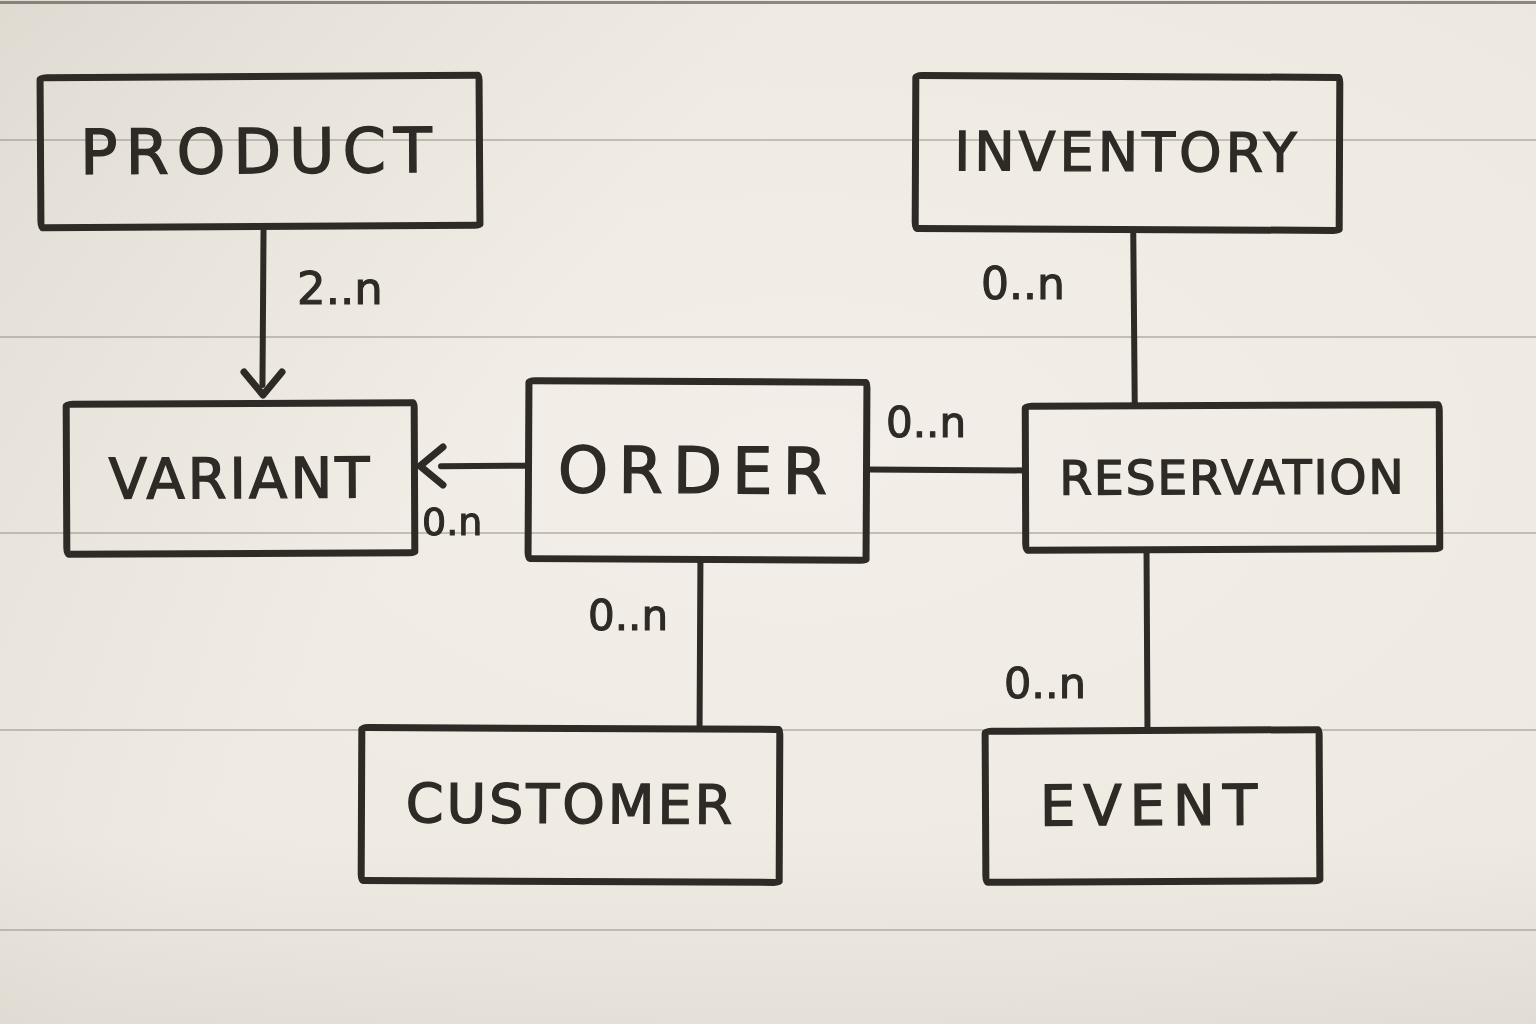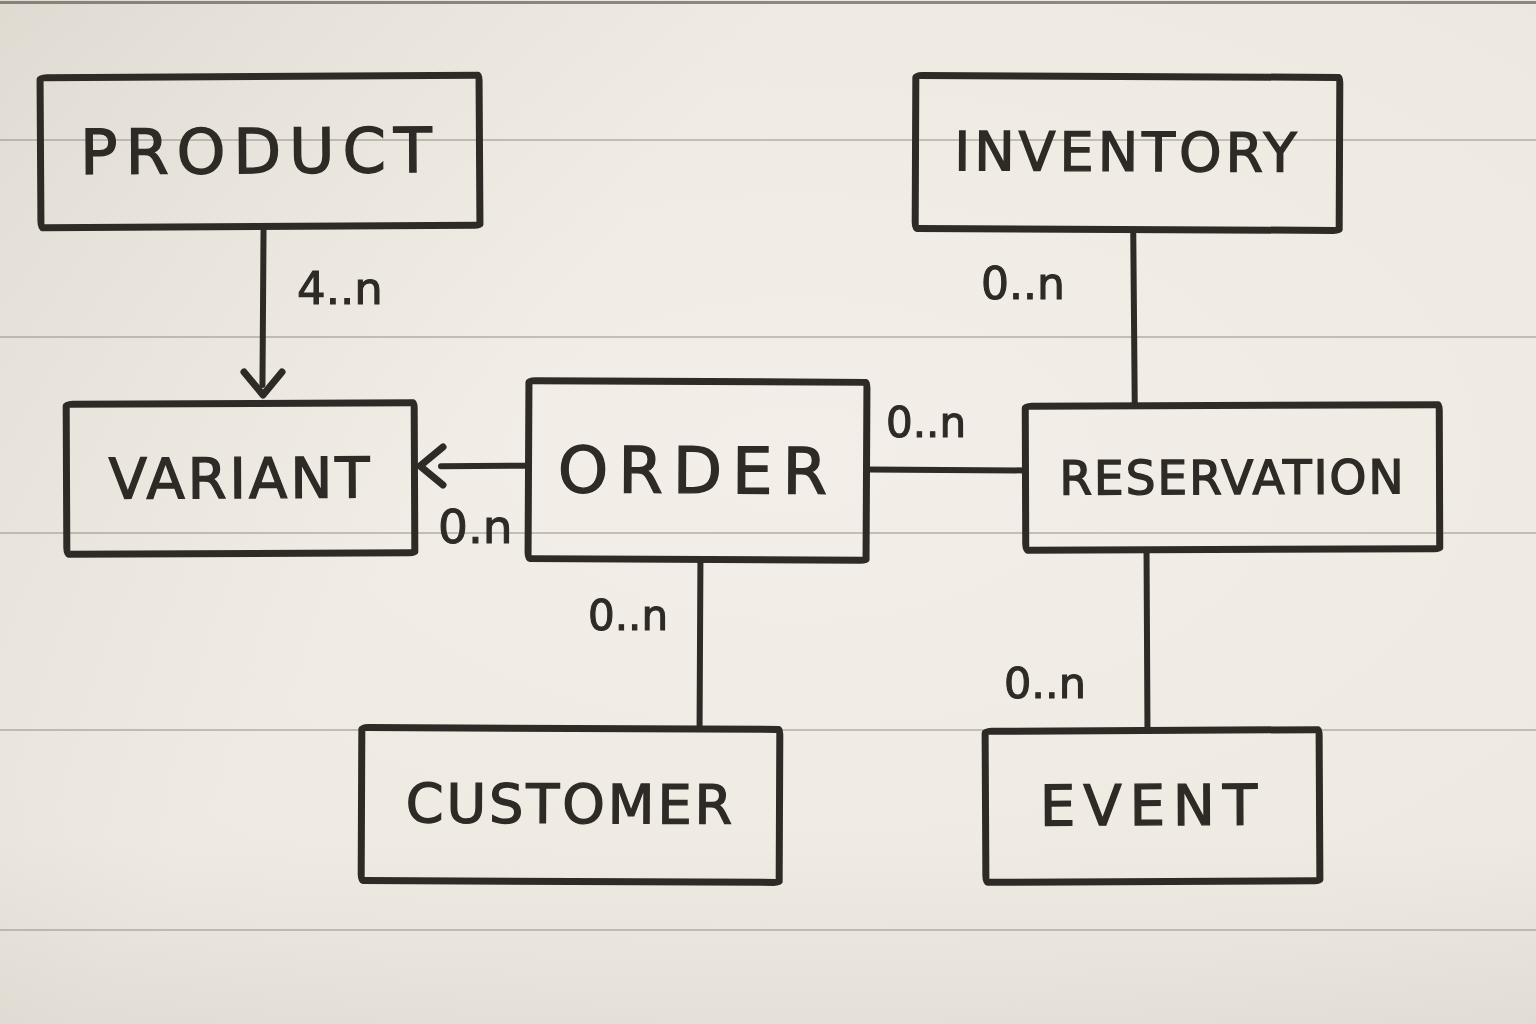--- a/index.html
+++ b/index.html
@@ -75,21 +75,21 @@
   #l-product-variant     { left: 260px;  top: 228px; width: 6px;   height: 160px; transform: rotate(0.4deg); }
   #l-inventory-reservation { left: 1131px; top: 231px; width: 6px; height: 175px; transform: rotate(-0.5deg); }
   #l-order-variant       { left: 438px;  top: 463px; width: 90px;  height: 6px; transform: rotate(-0.4deg); }
   #l-order-reservation   { left: 866px;  top: 467px; width: 160px; height: 6px; transform: rotate(0.3deg); }
   #l-order-customer      { left: 697px;  top: 560px; width: 6px;   height: 168px; transform: rotate(0.3deg); }
   #l-reservation-event   { left: 1144px; top: 550px; width: 6px;   height: 180px; transform: rotate(-0.3deg); }
 
   
   #c-product-variant     { left: 297px;  top: 266px; font-size: 45px; }
   #c-inventory-reservation { left: 981px; top: 262px; font-size: 44px; }
-  #c-order-variant       { left: 438px;  top: 503px; font-size: 47px; }
+  #c-order-variant       { left: 422px;  top: 503px; font-size: 38px; }
   #c-order-reservation   { left: 886px;  top: 402px; font-size: 42px; }
   #c-order-customer      { left: 588px;  top: 595px; font-size: 42px; }
   #c-reservation-event   { left: 1004px; top: 662px; font-size: 43px; }
 
   #a-down { left: 239px; top: 368px; }
   #a-left { left: 414px; top: 442px; }
 </style>
 </head>
 <body>
 
@@ -109,21 +109,21 @@
   <div class="connector" id="l-order-customer"></div>
   <div class="connector" id="l-reservation-event"></div>
 
   <svg class="arrowhead" id="a-down" width="48" height="32" viewBox="0 0 48 32">
     <polyline points="5,4 24,27 43,4" fill="none" stroke="#2e2a26" stroke-width="7" stroke-linecap="round" stroke-linejoin="round"></polyline>
   </svg>
   <svg class="arrowhead" id="a-left" width="34" height="48" viewBox="0 0 34 48">
     <polyline points="29,5 6,24 29,43" fill="none" stroke="#2e2a26" stroke-width="7" stroke-linecap="round" stroke-linejoin="round"></polyline>
   </svg>
 
-  <span class="card" id="c-product-variant">4..n</span>
+  <span class="card" id="c-product-variant">2..n</span>
   <span class="card" id="c-inventory-reservation">0..n</span>
   <span class="card" id="c-order-variant">0.n</span>
   <span class="card" id="c-order-reservation">0..n</span>
   <span class="card" id="c-order-customer">0..n</span>
   <span class="card" id="c-reservation-event">0..n</span>
 
   <div class="entity" id="e-product">
     <span class="entity-label">PRODUCT</span>
   </div>
   <div class="entity" id="e-inventory">

